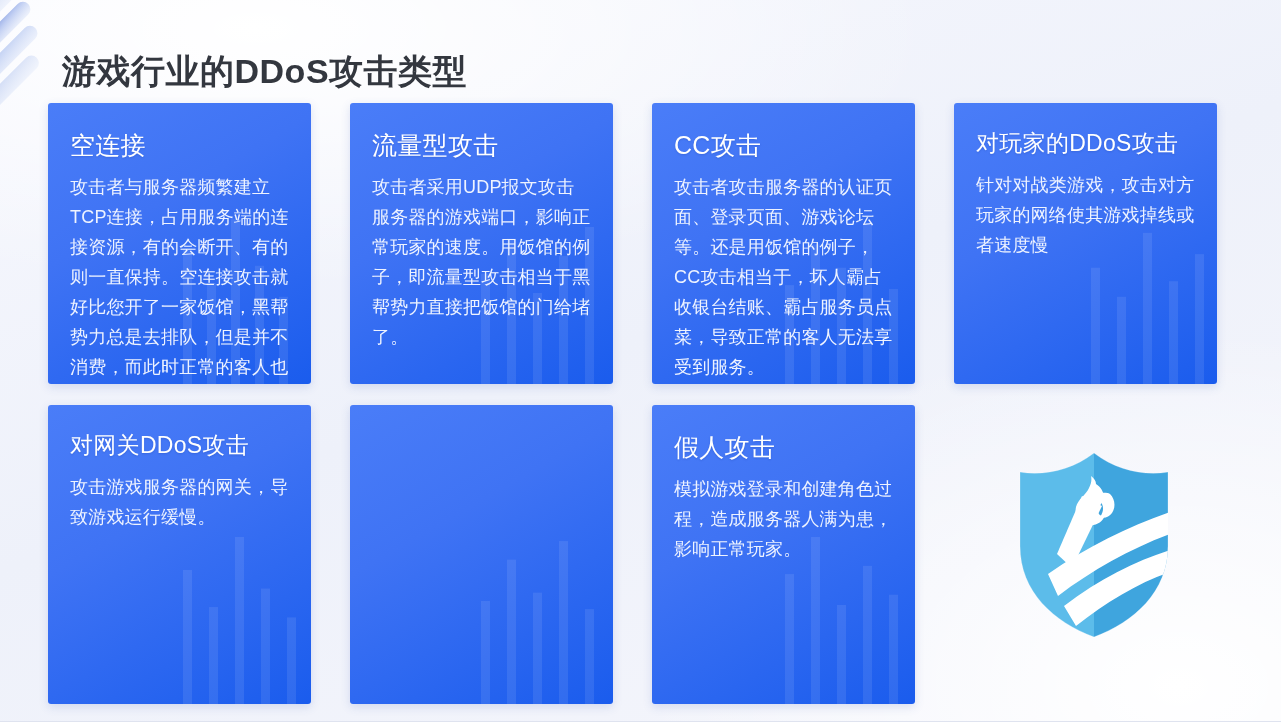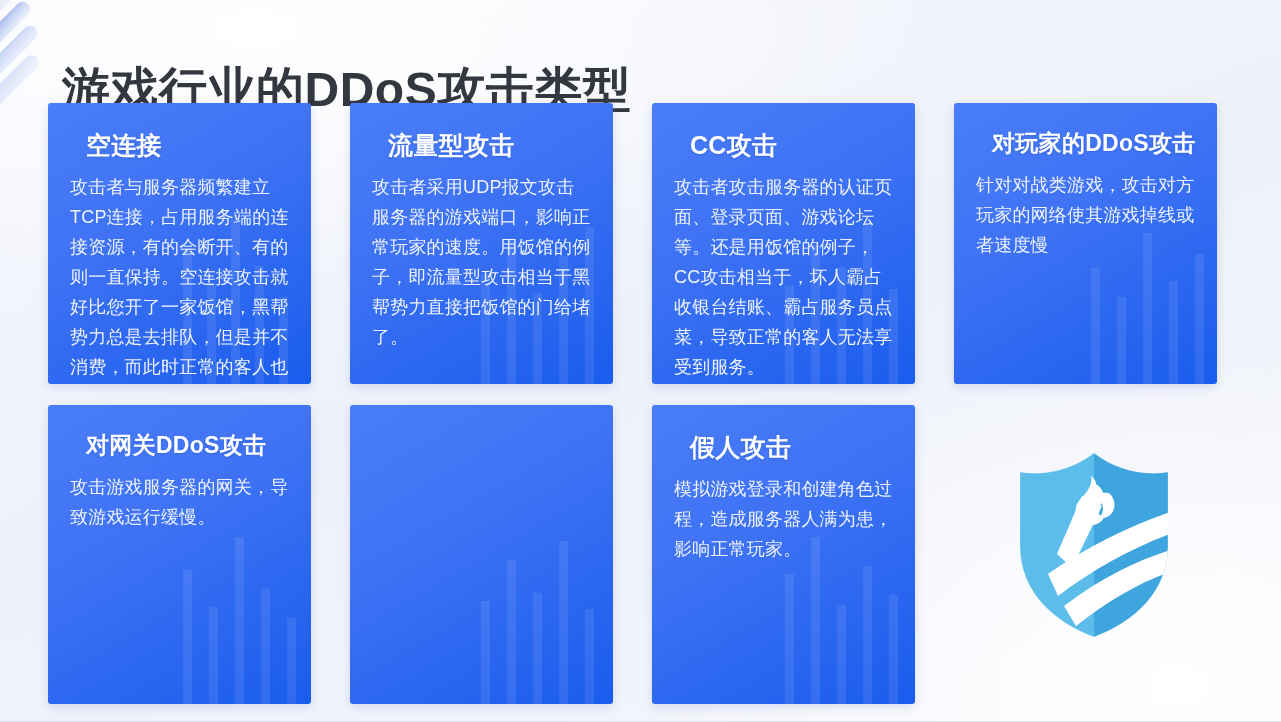--- a/index.html
+++ b/index.html
@@ -19,21 +19,21 @@
     pointer-events:none;
   }
   .bottom-rule{
     position:absolute;left:0;right:0;bottom:0;height:1px;background:#dfe3ef;
   }
   
   .deco-bars{position:absolute;left:-30px;top:-26px;width:170px;height:145px;pointer-events:none;}
   
   .page-title{
     position:absolute;left:62px;top:26px;
-    font-size:48px;font-weight:bold;color:#33373f;
+    font-size:34px;font-weight:bold;color:#33373f;
     letter-spacing:.5px;white-space:nowrap;
     text-shadow:0 1px 0 rgba(255,255,255,.6);
   }
   
   .grid{position:absolute;left:48px;top:103px;width:1172px;}
   .row{display:flex;gap:39px;}
   .row-1{height:281px;}
   .row-2{height:299px;margin-top:21px;}
   .card{
     position:relative;
@@ -43,22 +43,22 @@
     box-shadow:0 3px 10px rgba(60,90,180,.17);
     overflow:hidden;
     color:#ffffff;
     box-sizing:border-box;
     padding:28px 22px 18px 22px;
   }
   
   .card-bars{position:absolute;right:0;bottom:0;width:150px;height:100%;pointer-events:none;opacity:.9;}
   .card-inner{position:relative;z-index:2;}
   .card-title{
-    font-size:25px;font-weight:bold;line-height:1.12;
-    margin:0 0 13px 16px;letter-spacing:.3px;
+    font-size:25px;font-weight:normal;line-height:1.12;
+    margin:0 0 13px 0;letter-spacing:.3px;
     text-shadow:0 1px 2px rgba(10,40,120,.18);
     white-space:nowrap;
   }
   .card-title.sm{font-size:23px;}
   .card-body{
     font-size:18px;line-height:30px;
     color:#eef3ff;
     font-weight:normal;
     letter-spacing:.2px;
   }

